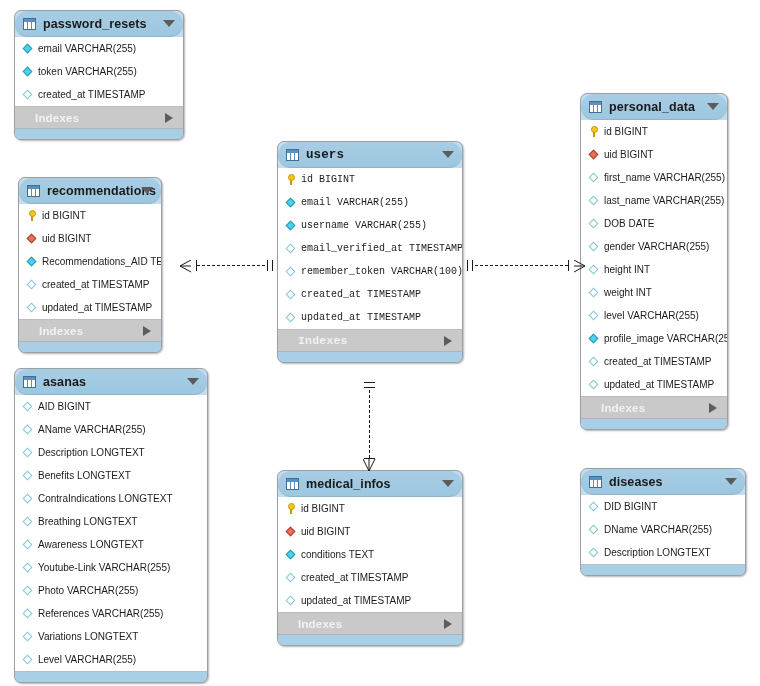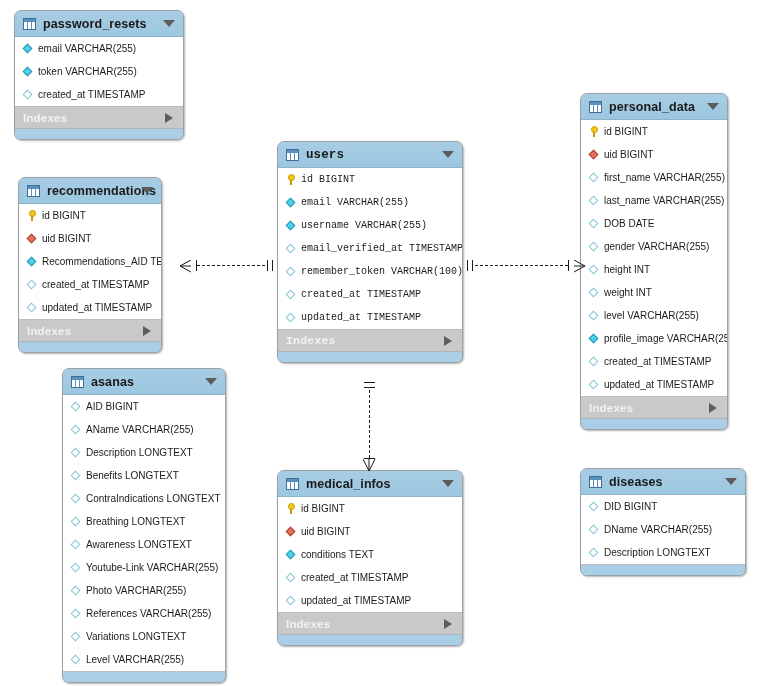--- a/index.html
+++ b/index.html
@@ -22,20 +22,21 @@
     box-shadow:1px 1px 2px rgba(0,0,0,.30);
     overflow:hidden;
   }
   .tbl-hd{
     height:25px;
     background:linear-gradient(#a7cde4,#9cc7e0);
     border-bottom:1px solid #8fb3c9;
     display:flex;align-items:center;
     padding:0 7px 0 8px;
     position:relative;
+    border-radius:13px;
   }
   .tbl-ico{
     width:13px;height:12px;
     box-sizing:border-box;
     border:1px solid #3a6f9a;
     background:#ffffff;
     margin-right:7px;
     flex:0 0 auto;
     position:relative;
   }
@@ -84,21 +85,21 @@
     box-sizing:border-box;
   }
   .keyg::after{
     content:"";position:absolute;left:2px;top:6px;width:2px;height:5px;
     background:#f5c518;border-left:1px solid #c79a06;border-right:1px solid #c79a06;
     box-sizing:border-box;
   }
   .idx{
     height:21px;background:#c9c9c9;
     display:flex;align-items:center;
-    padding-left:8px;position:relative;
+    padding-left:20px;position:relative;
     border-bottom:1px solid #b0b4b8;
   }
   .idx-lb{font-size:11.5px;color:#f2f2f2;font-weight:bold;letter-spacing:.2px;}
   .idx-arw{
     position:absolute;right:10px;top:6px;
     width:0;height:0;
     border-top:5px solid transparent;
     border-bottom:5px solid transparent;
     border-left:8px solid #5c5c5c;
   }
@@ -189,21 +190,21 @@
           </span>
           <span>updated_at TIMESTAMP</span>
         </div>
       </div>
       <div class="idx">
         <span class="idx-lb">Indexes</span>
         <span class="idx-arw"></span>
       </div>
       <div class="ftr"></div>
     </div>
-    <div class="tbl" style="left: 14px; top: 368px; width: 164px; margin-left: 48px;">
+    <div class="tbl" style="left: 14px; top: 368px; width: 194px;">
       <div class="tbl-hd">
         <span class="tbl-ico"></span>
         <span class="tbl-nm">asanas</span>
         <span class="caret"></span>
       </div>
       <div class="cols">
         <div class="col">
           <span class="cico">
             <span class="dia hollow"></span>
           </span>

